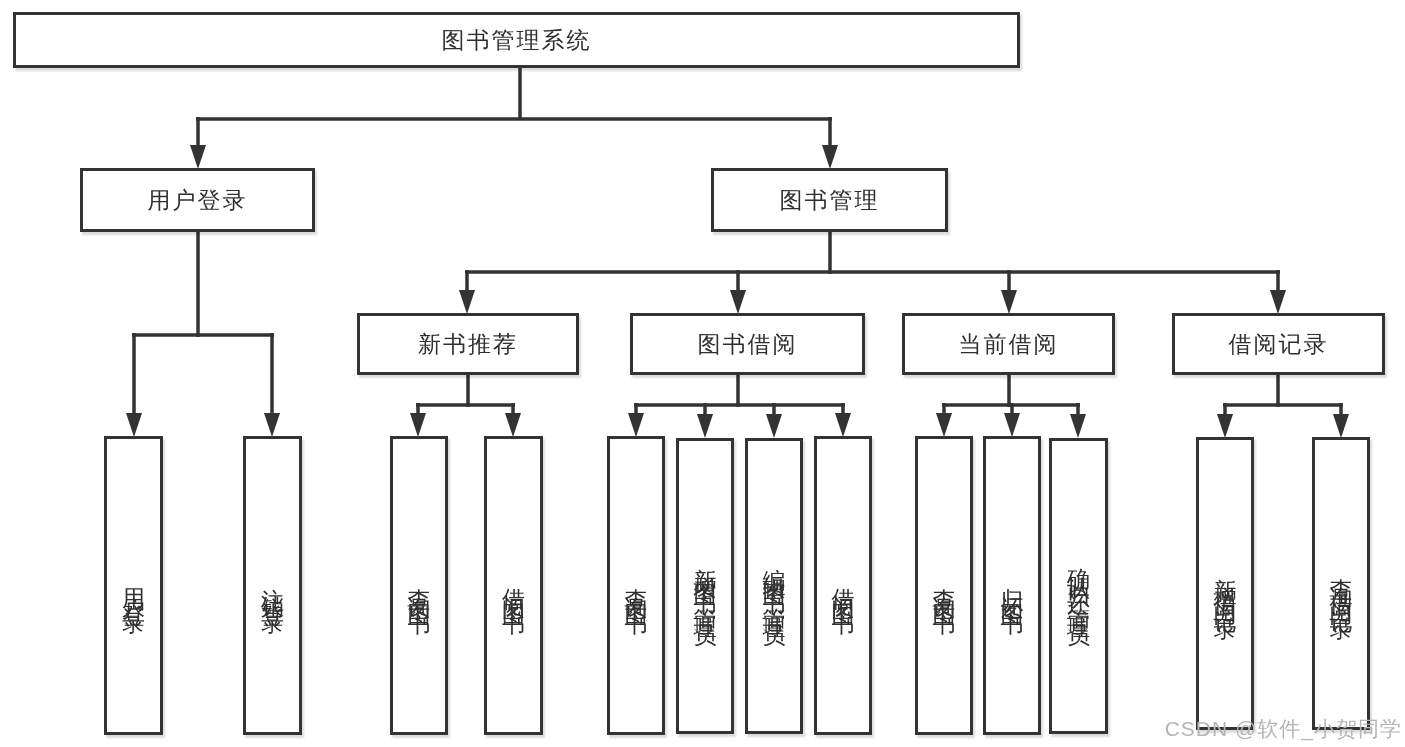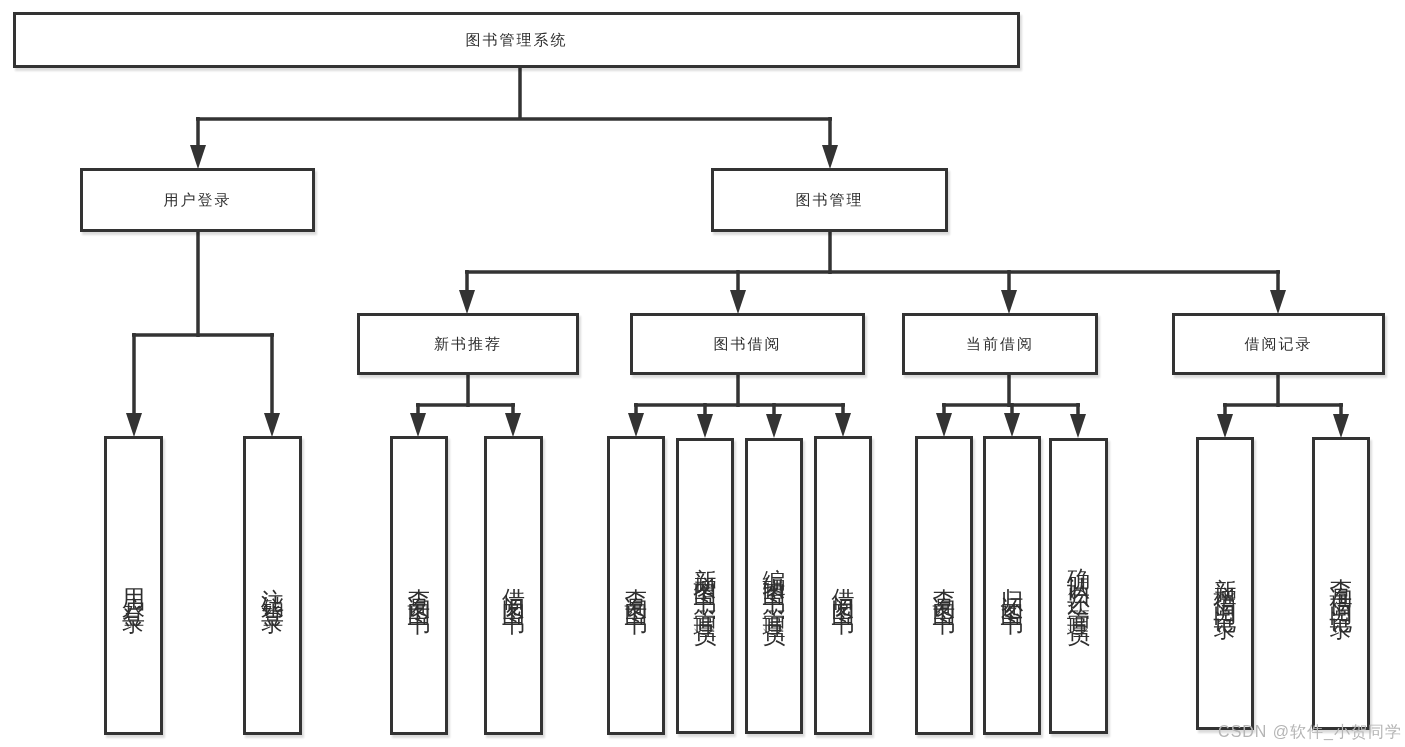--- a/index.html
+++ b/index.html
@@ -27,58 +27,58 @@
     background: #ffffff;
     border: 3px solid #333333;
     color: #2f2f2f;
     display: flex;
     align-items: center;
     justify-content: center;
     z-index: 2;
     box-shadow: 2px 3px 2px rgba(0,0,0,0.14);
   }
   .hbox {
-    font-size: 15px;
+    font-size: 23px;
     letter-spacing: 2px;
     white-space: nowrap;
   }
   .vbox .vtext {
     writing-mode: vertical-rl;
     font-size: 23px;
     letter-spacing: 8px;
     line-height: 1;
     white-space: nowrap;
   }
   
   #node-root          { left: 13px;   top: 12px;  width: 1007px; height: 56px; }
   #node-user-login    { left: 80px;   top: 168px; width: 235px;  height: 64px; }
   #node-book-mgmt     { left: 711px;  top: 168px; width: 237px;  height: 64px; }
   #node-new-book      { left: 357px;  top: 313px; width: 222px;  height: 62px; }
   #node-book-borrow   { left: 630px;  top: 313px; width: 235px;  height: 62px; }
-  #node-current-borrow{ left: 902px;  top: 313px; width: 196px;  height: 62px; font-family: Liberation Mono, monospace; }
+  #node-current-borrow{ left: 902px;  top: 313px; width: 213px;  height: 62px; font-family: Liberation Mono, monospace; }
   #node-borrow-record { left: 1172px; top: 313px; width: 213px;  height: 62px; }
   
   #leaf-user-login       { left: 104px;  top: 436px; width: 59px; height: 299px; }
   #leaf-logout           { left: 243px;  top: 436px; width: 59px; height: 299px; }
   #leaf-query-books-1    { left: 390px;  top: 436px; width: 58px; height: 299px; }
   #leaf-borrow-books-1   { left: 484px;  top: 436px; width: 59px; height: 299px; }
   #leaf-query-books-2    { left: 607px;  top: 436px; width: 58px; height: 299px; }
   #leaf-add-book         { left: 676px;  top: 438px; width: 58px; height: 296px; }
   #leaf-edit-book        { left: 745px;  top: 438px; width: 58px; height: 296px; }
   #leaf-borrow-books-2   { left: 814px;  top: 436px; width: 58px; height: 299px; }
   #leaf-query-books-3    { left: 915px;  top: 436px; width: 58px; height: 299px; }
   #leaf-return-book      { left: 983px;  top: 436px; width: 58px; height: 299px; }
   #leaf-confirm-return   { left: 1049px; top: 438px; width: 59px; height: 296px; }
   #leaf-add-borrow-rec   { left: 1196px; top: 437px; width: 58px; height: 293px; }
   #leaf-query-borrow-rec { left: 1312px; top: 437px; width: 58px; height: 293px; }
   #watermark {
     position: absolute;
     right: 3px;
     bottom: 4px;
-    font-size: 16px;
+    font-size: 21px;
     color: #b5b5b5;
     letter-spacing: 1px;
     z-index: 3;
     white-space: nowrap;
   }
   svg line     { stroke: #333333; stroke-width: 3.5; }
   svg polygon  { fill: #333333; }
 </style>
 </head>
 <body>

